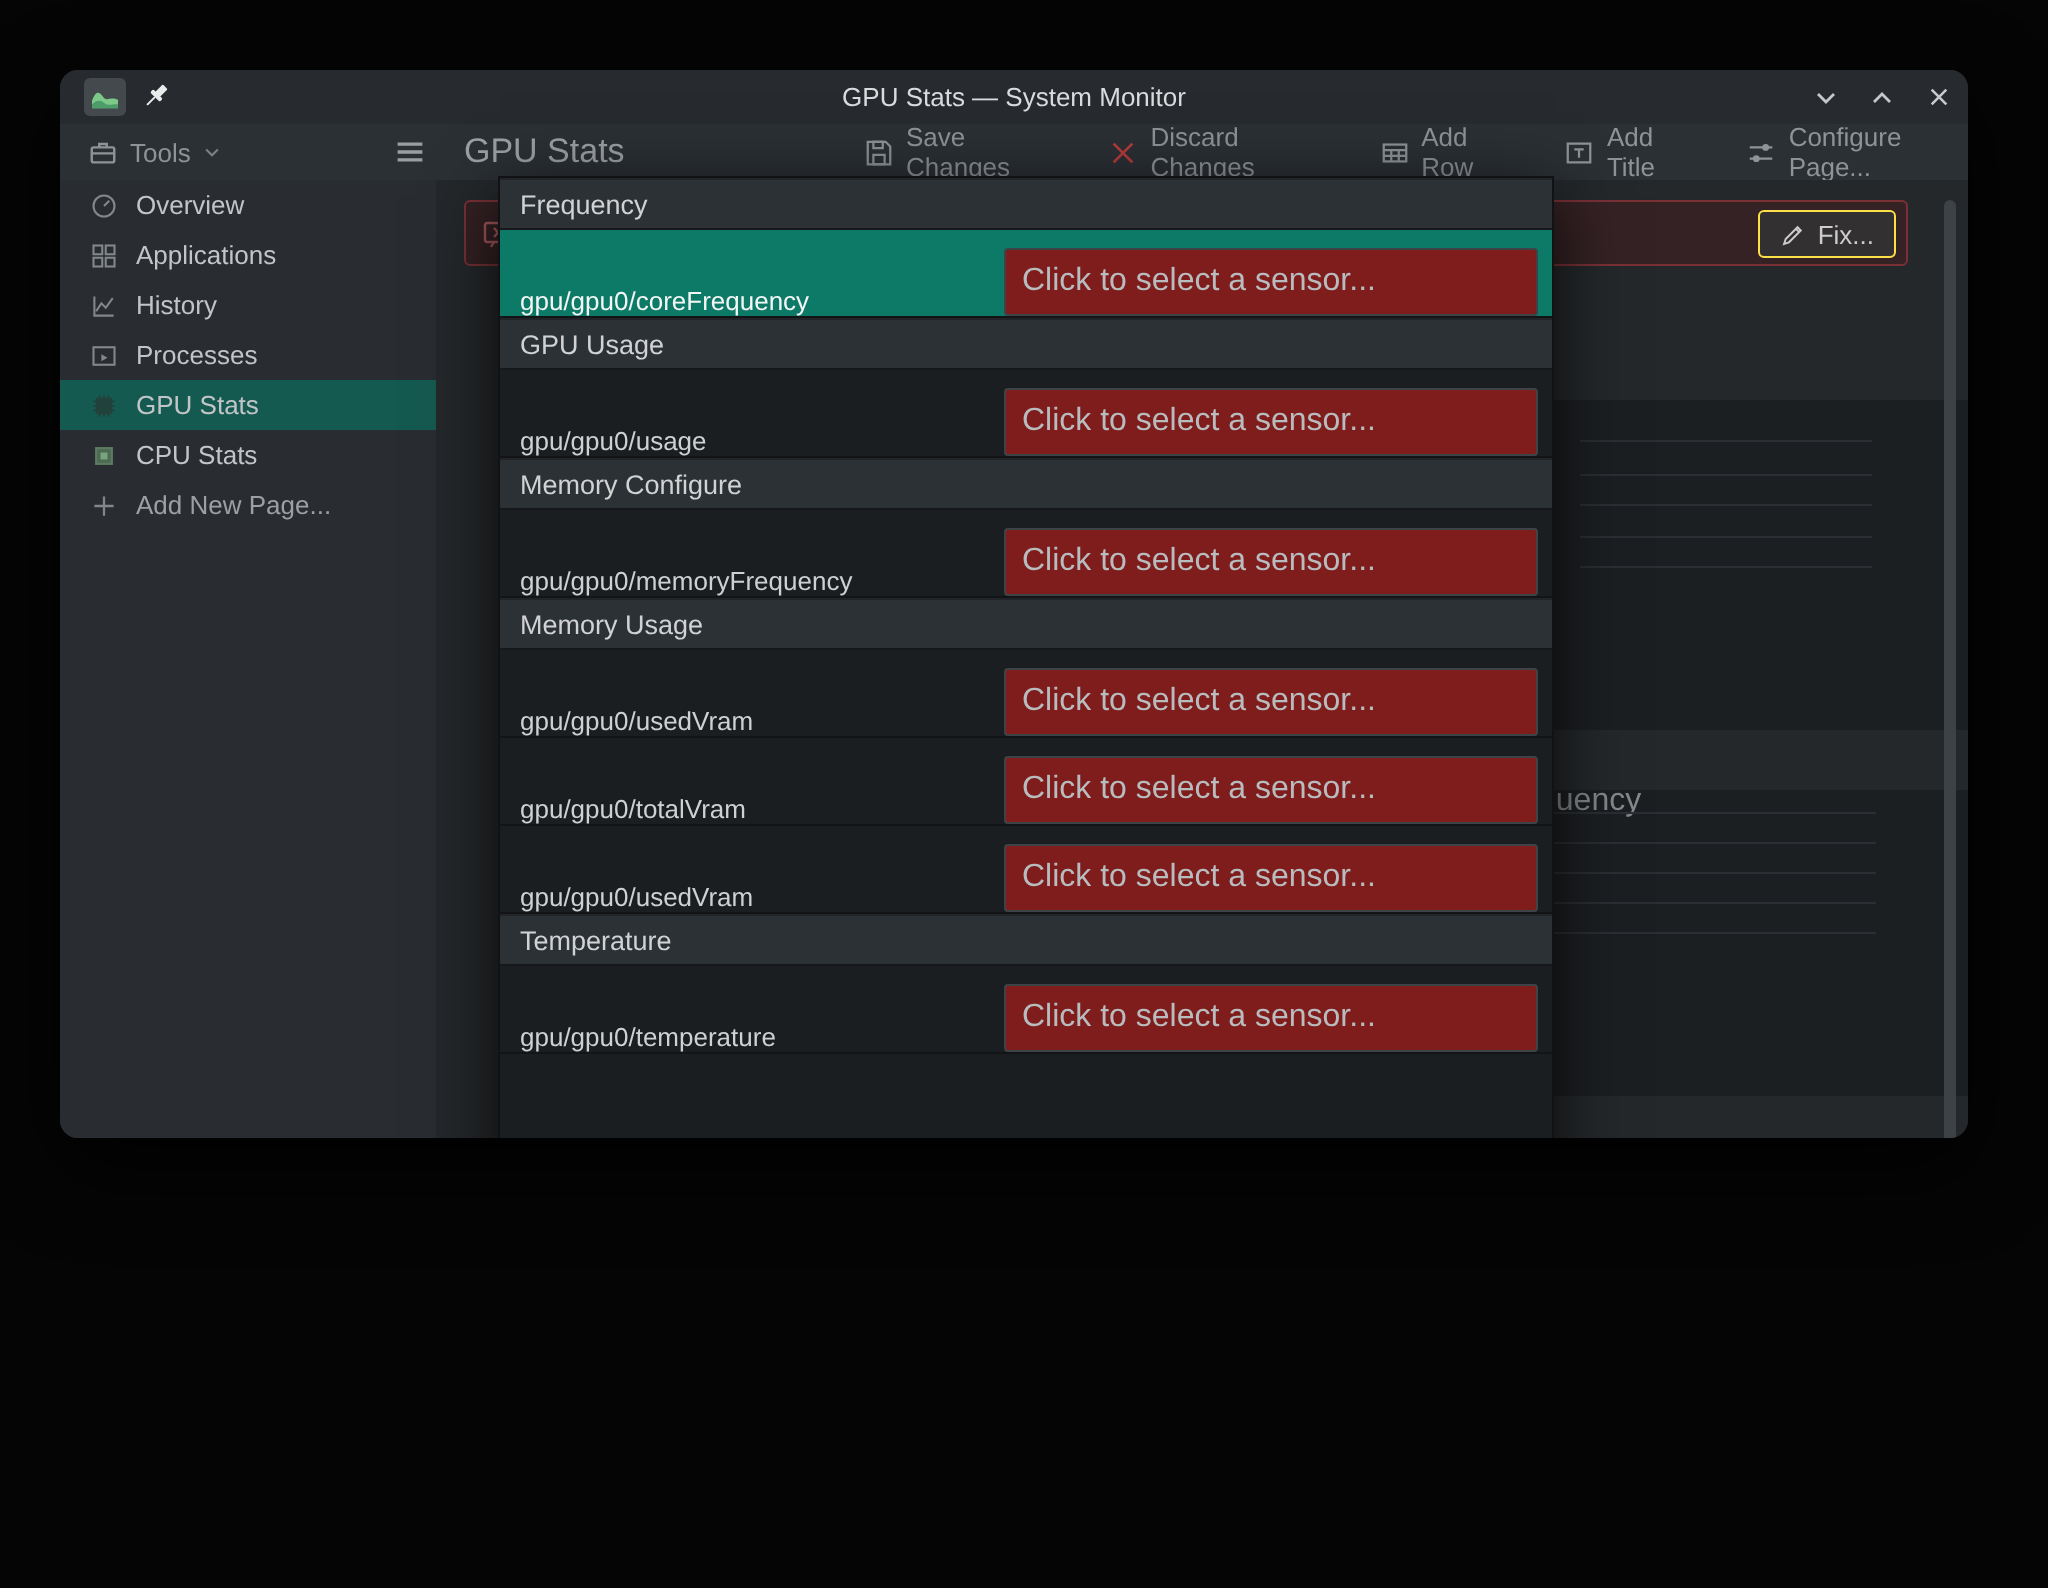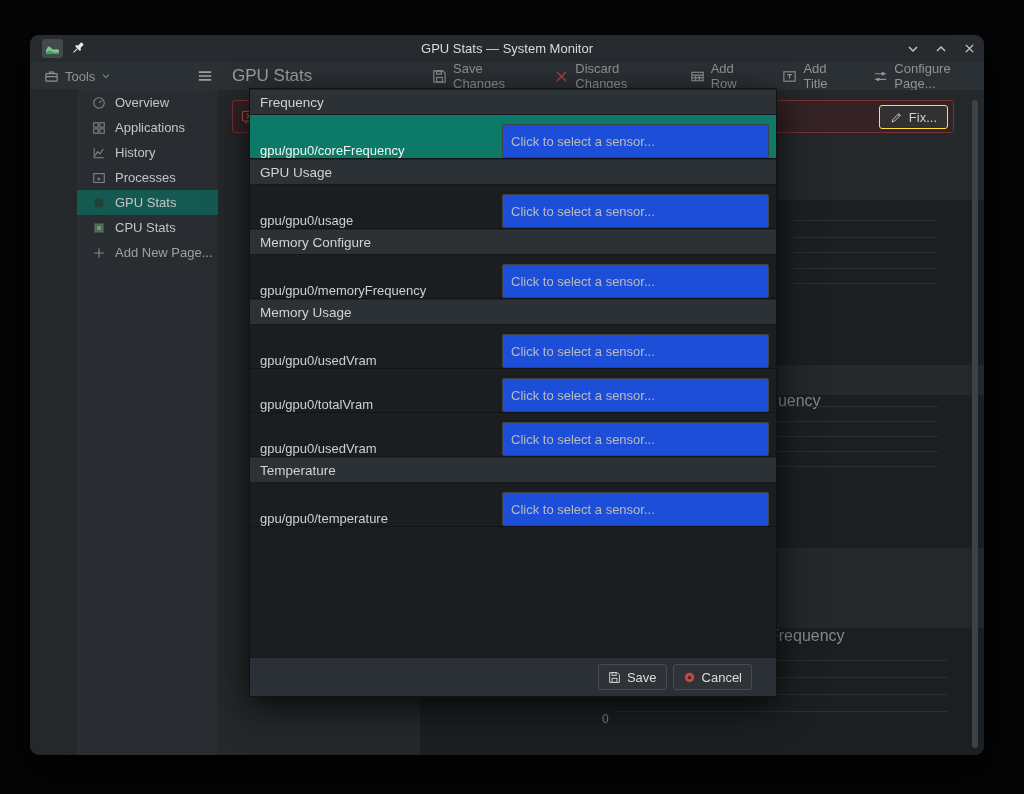--- a/index.html
+++ b/index.html
@@ -1,37 +1,37 @@
 <!DOCTYPE html>
 <html><head>
 <meta charset="utf-8">
 <style>
   html,body{margin:0;padding:0;width:1024px;height:794px;background:#050505;overflow:hidden;
     font-family:"Liberation Sans","DejaVu Sans",sans-serif;-webkit-font-smoothing:antialiased;}
-  #window{position:absolute;left:30px;top:35px;width:954px;height:720px;background:#25282b;
+  #window{position:absolute;left:30px;top:35px;width:954px;height:534px;background:#25282b;
     border-radius:9px;box-shadow:0 14px 42px rgba(0,0,0,.9);overflow:hidden;}
   
   #titlebar{position:absolute;left:0;top:0;width:954px;height:27px;background:#272b2f;}
   #app-icon{position:absolute;left:12px;top:4px;width:21px;height:19px;border-radius:3px;background:#44494e;display:flex;align-items:center;justify-content:center;}
   #pin-icon{position:absolute;left:40px;top:5px;width:16px;height:16px;color:#e8eaec;}
   #win-title{position:absolute;left:0;right:0;top:0;height:27px;line-height:27px;text-align:center;
     color:#d9dbdd;font-size:13px;}
   #win-controls{position:absolute;right:8px;top:0;height:27px;display:flex;align-items:center;gap:14px;color:#c6c9cb;}
   #win-controls span{width:14px;height:14px;display:inline-flex;align-items:center;justify-content:center;cursor:default;}
   
   #toolbar{position:absolute;left:0;top:27px;width:954px;height:28px;background:#2b3035;border-bottom:1px solid #1f2226;}
   .tbtn{display:inline-flex;align-items:center;gap:6px;color:#8f9396;font-size:13px;height:28px;}
   #tools-button{position:absolute;left:14px;top:0;}
   #hamburger{position:absolute;left:166px;top:5px;width:18px;height:18px;color:#9a9ea1;}
   #page-title{position:absolute;left:202px;top:0;height:28px;line-height:28px;font-size:17px;color:#9da0a3;}
   #toolbar-actions{position:absolute;left:402px;top:0;height:28px;display:flex;gap:26px;align-items:center;}
   .ticon{width:15px;height:15px;flex:0 0 auto;}
   .red{color:#b73b3b;}
   
-  #sidebar{position:absolute;left:0;top:55px;width:188px;height:671px;background:#292d31;border-right:1px solid #1f2226;margin-left:47px;}
+  #sidebar{position:absolute;left:0;top:55px;width:188px;height:671px;background:#292d31;border-right:1px solid #1f2226;}
   .side-item{display:flex;align-items:center;gap:9px;height:25px;padding-left:15px;color:#c2c5c7;font-size:13px;}
   .side-item .sicon{width:14px;height:14px;color:#83878a;flex:0 0 auto;}
   .side-item.selected{background:#155a50;}
   .side-item.selected .sicon{color:#22423c;}
   .side-item.addnew{color:#9da0a3;}
   
   #content{position:absolute;left:188px;top:55px;width:766px;height:671px;background:#25282b;}
   #banner{position:absolute;left:202px;top:65px;width:722px;height:33px;background:#352224;
     border:1px solid #7a3136;border-radius:3px;box-sizing:border-box;}
   #banner-icon{position:absolute;left:8px;top:8px;width:16px;height:16px;color:#a8585d;}
@@ -52,22 +52,22 @@
     display:flex;flex-direction:column;}
   #dialog-header{height:42px;background:#2b3036;border-bottom:1px solid #1a1d1f;display:flex;align-items:center;
     padding-left:16px;color:#d3d5d6;font-size:15px;flex:0 0 auto;}
   .section-header{height:26px;background:#2c3135;border-top:1px solid #212529;border-bottom:1px solid #16181b;
     display:flex;align-items:center;padding-left:10px;color:#d0d2d4;font-size:13.5px;flex:0 0 auto;box-sizing:border-box;}
   .sensor-row{height:44px;background:#1b1e21;border-bottom:1px solid #121416;display:flex;align-items:flex-end;
     padding-left:10px;flex:0 0 auto;box-sizing:border-box;}
   .sensor-row .sensor-name{flex:1;color:#ced0d2;font-size:13px;}
   .sensor-row.selected{background:#0d7a67;}
   .sensor-row.selected .sensor-name{color:#f2f6f5;}
-  .sensor-input{width:267px;height:34px;margin-right:7px;background:#1d4ed8;border:1px solid #3e4347;border-radius:2px;
-    box-sizing:border-box;color:#bfc2c4;font-size:13px;padding:0 8px;font-family:"Liberation Sans","DejaVu Sans",sans-serif;outline:none;}
+  .sensor-input{width:267px;height:34px;margin-right:7px;background:#7f1d1d;border:1px solid #3e4347;border-radius:2px;
+    box-sizing:border-box;color:#bfc2c4;font-size:16px;padding:0 8px;font-family:"Liberation Sans","DejaVu Sans",sans-serif;outline:none;}
   .sensor-input::placeholder{color:#b9bcbe;opacity:1;}
   #dialog-spacer{flex:1;background:#1b1e21;}
   #dialog-footer{height:39px;background:#2b3036;border-top:1px solid #17191b;display:flex;align-items:center;
     justify-content:flex-end;gap:6px;padding-right:24px;flex:0 0 auto;box-sizing:border-box;}
   .dbtn{height:26px;display:inline-flex;align-items:center;gap:6px;padding:0 9px;background:#2f3338;
     border:1px solid #474c50;border-radius:3px;color:#dadcdd;font-size:13px;box-sizing:border-box;}
   svg{display:block;}
 </style>
 </head>
 <body>

